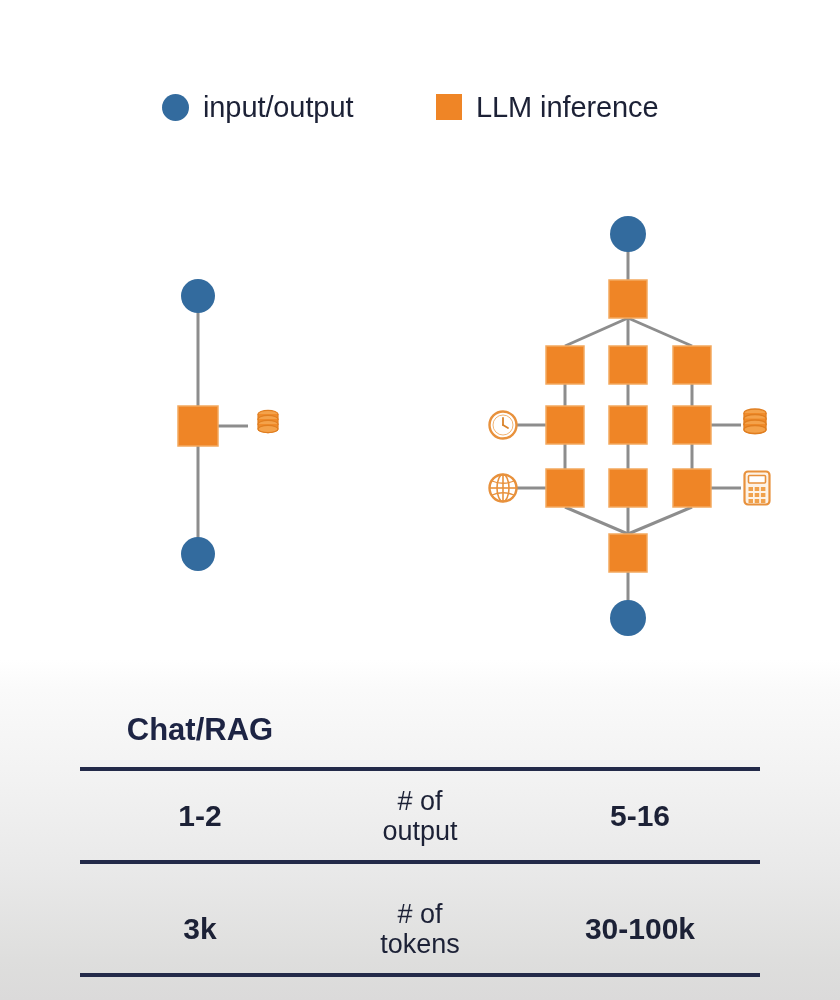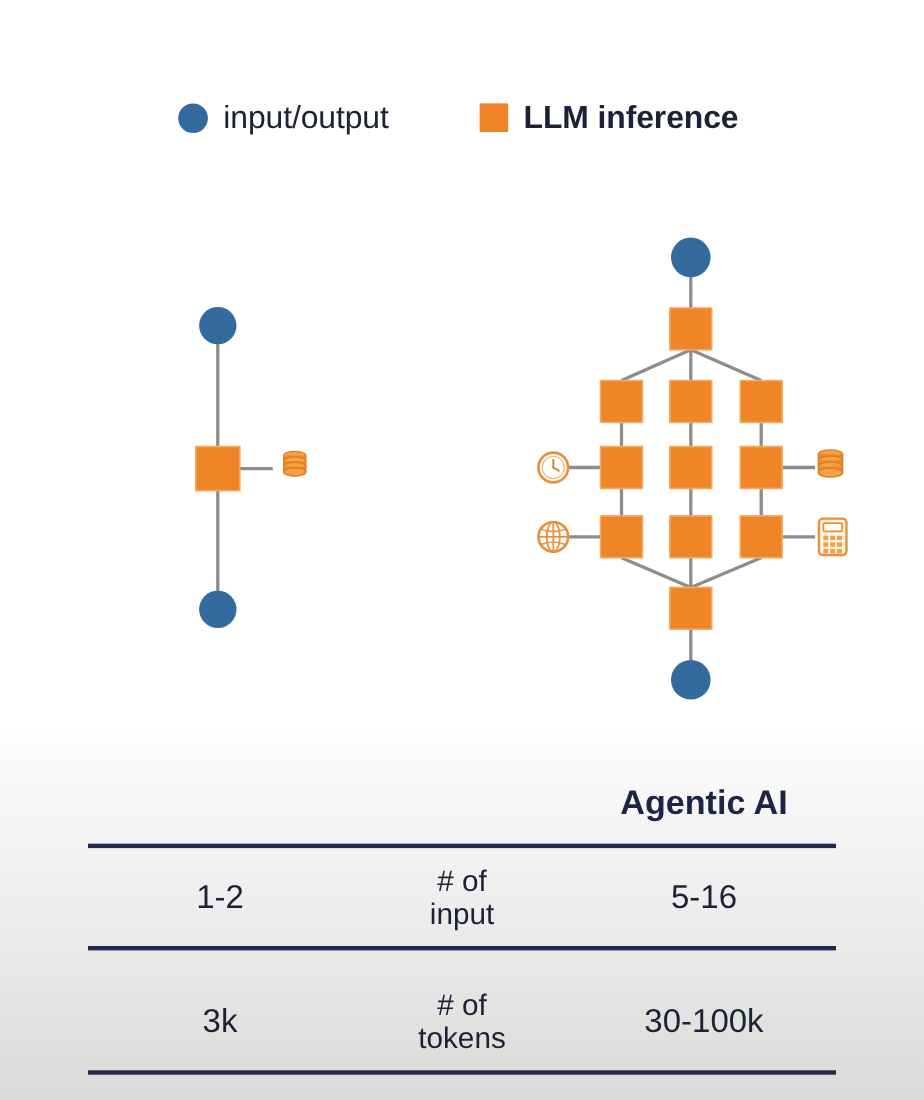--- a/index.html
+++ b/index.html
@@ -26,21 +26,21 @@
     height: 50px;
   }
   .legend-item {
     position: absolute;
     display: flex;
     align-items: center;
     height: 50px;
     text-align: right;
   }
   .legend-item.io   { left: 162px; }
-  .legend-item.llm  { left: 436px; font-weight: bold; }
+  .legend-item.llm  { left: 436px; }
   .legend-dot {
     width: 27px; height: 27px;
     border-radius: 50%;
     background: #336b9e;
     flex: none;
   }
   .legend-square {
     width: 26px; height: 26px;
     background: #ef8526;
     flex: none;
@@ -97,21 +97,21 @@
 
   .cell {
     position: absolute;
     display: flex;
     align-items: center;
     justify-content: center;
     color: #1c2136;
     text-align: center;
     line-height: 1.12;
   }
-  .cell-value { font-size: 30px; }
+  .cell-value { font-size: 30px; font-weight: bold; }
   .cell-metric { font-size: 27px; }
 
   .row1 .cell { top: 86px; height: 80px; }
   .row2 .cell { top: 199px; height: 80px; }
 
   .col-left   { left: 110px; width: 180px; }
   .col-metric { left: 330px; width: 180px; }
   .col-right  { left: 540px; width: 200px; }
 </style>
 </head>
@@ -243,30 +243,30 @@
         <rect x="10.7" y="28" width="4.5" height="4"></rect>
         <rect x="16.9" y="28" width="4.5" height="4"></rect>
       </g>
     </g>
   </g>
 </svg>
 </div>
 
 <div id="compare-table">
 
-  <div class="thead th-right">Agentic AI</div>
+  <div class="thead th-left">Chat/RAG</div>
 
   <div class="rule" id="rule-top"></div>
 
   <div class="row1">
     <div class="cell cell-value col-left">1-2</div>
     <div class="cell cell-metric col-metric">
       <div>
         <div># of</div>
-        <div>input</div>
+        <div>output</div>
       </div>
     </div>
     <div class="cell cell-value col-right">5-16</div>
   </div>
 
   <div class="rule" id="rule-mid"></div>
 
   <div class="row2">
     <div class="cell cell-value col-left">3k</div>
     <div class="cell cell-metric col-metric">

